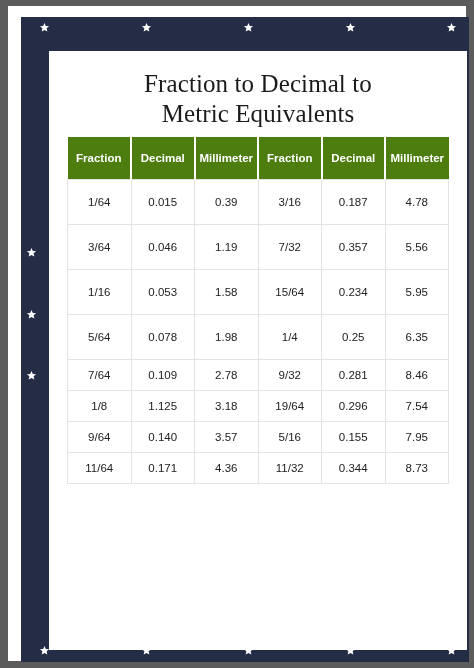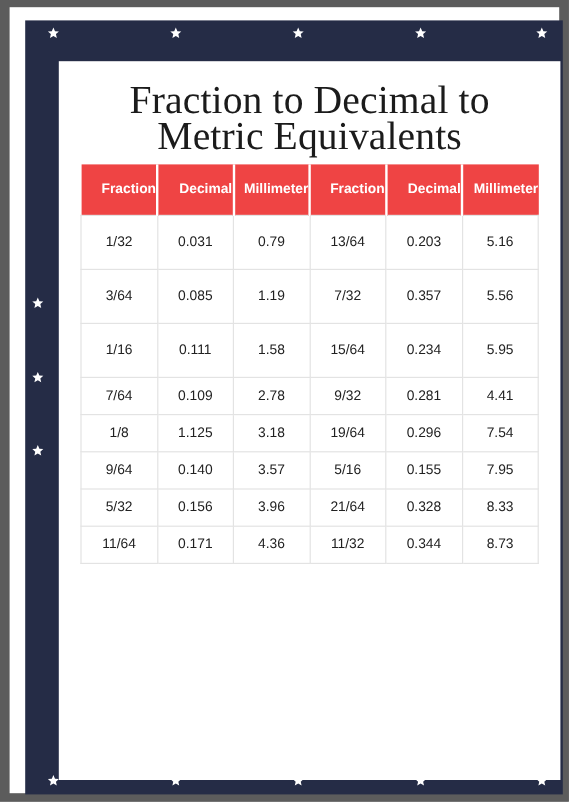--- a/index.html
+++ b/index.html
@@ -68,46 +68,46 @@
   }
   .star svg { display: block; }
 
   
   .poster-title {
     position: absolute;
     left: 0; top: 18px;
     width: 418px;
     text-align: center;
     font-family: "Liberation Serif", "DejaVu Serif", serif;
-    font-size: 33px;
+    font-size: 25px;
     line-height: 30px;
     color: #1b1b1b;
     letter-spacing: 0.1px;
     white-space: pre-line;
   }
 
   
   .table-wrap {
     position: absolute;
     left: 18px;
     top: 86px;
     width: 382px;
   }
   table.equiv-table {
     border-collapse: collapse;
     width: 382px;
     table-layout: fixed;
   }
   table.equiv-table th {
-    background: #ef4444;
+    background: #4d7c0f;
     color: #ffffff;
     font-size: 11.5px;
     font-weight: bold;
     height: 42px;
-    text-align: right;
+    text-align: center;
     border-right: 2px solid #ffffff;
     padding: 0;
   }
   table.equiv-table th:last-child { border-right: none; }
   table.equiv-table td {
     font-size: 11.5px;
     color: #212121;
     text-align: center;
     border: 1px solid #e3e3e3;
     padding: 0;
@@ -218,76 +218,76 @@
                   <th>Fraction</th>
                   <th>Decimal</th>
                   <th>Millimeter</th>
                   <th>Fraction</th>
                   <th>Decimal</th>
                   <th>Millimeter</th>
                 </tr>
             </thead>
             <tbody id="body-rows">
                 <tr>
-                  <td>1/32</td>
-                  <td>0.031</td>
-                  <td>0.79</td>
-                  <td>13/64</td>
-                  <td>0.203</td>
-                  <td>5.16</td>
+                  <td>1/64</td>
+                  <td>0.015</td>
+                  <td>0.39</td>
+                  <td>3/16</td>
+                  <td>0.187</td>
+                  <td>4.78</td>
                 </tr>
                 <tr>
                   <td>3/64</td>
-                  <td>0.085</td>
+                  <td>0.046</td>
                   <td>1.19</td>
                   <td>7/32</td>
                   <td>0.357</td>
                   <td>5.56</td>
                 </tr>
                 <tr>
                   <td>1/16</td>
-                  <td>0.111</td>
+                  <td>0.053</td>
                   <td>1.58</td>
                   <td>15/64</td>
                   <td>0.234</td>
                   <td>5.95</td>
+                </tr>
+                <tr>
+                  <td>5/64</td>
+                  <td>0.078</td>
+                  <td>1.98</td>
+                  <td>1/4</td>
+                  <td>0.25</td>
+                  <td>6.35</td>
                 </tr>
                 <tr class="compact">
                   <td>7/64</td>
                   <td>0.109</td>
                   <td>2.78</td>
                   <td>9/32</td>
                   <td>0.281</td>
-                  <td>4.41</td>
+                  <td>8.46</td>
                 </tr>
                 <tr class="compact">
                   <td>1/8</td>
                   <td>1.125</td>
                   <td>3.18</td>
                   <td>19/64</td>
                   <td>0.296</td>
                   <td>7.54</td>
                 </tr>
                 <tr class="compact">
                   <td>9/64</td>
                   <td>0.140</td>
                   <td>3.57</td>
                   <td>5/16</td>
                   <td>0.155</td>
                   <td>7.95</td>
                 </tr>
                 <tr class="compact">
-                  <td>5/32</td>
-                  <td>0.156</td>
-                  <td>3.96</td>
-                  <td>21/64</td>
-                  <td>0.328</td>
-                  <td>8.33</td>
-                </tr>
-                <tr class="compact">
                   <td>11/64</td>
                   <td>0.171</td>
                   <td>4.36</td>
                   <td>11/32</td>
                   <td>0.344</td>
                   <td>8.73</td>
                 </tr>
               </tbody>
           </table>
         </div>

